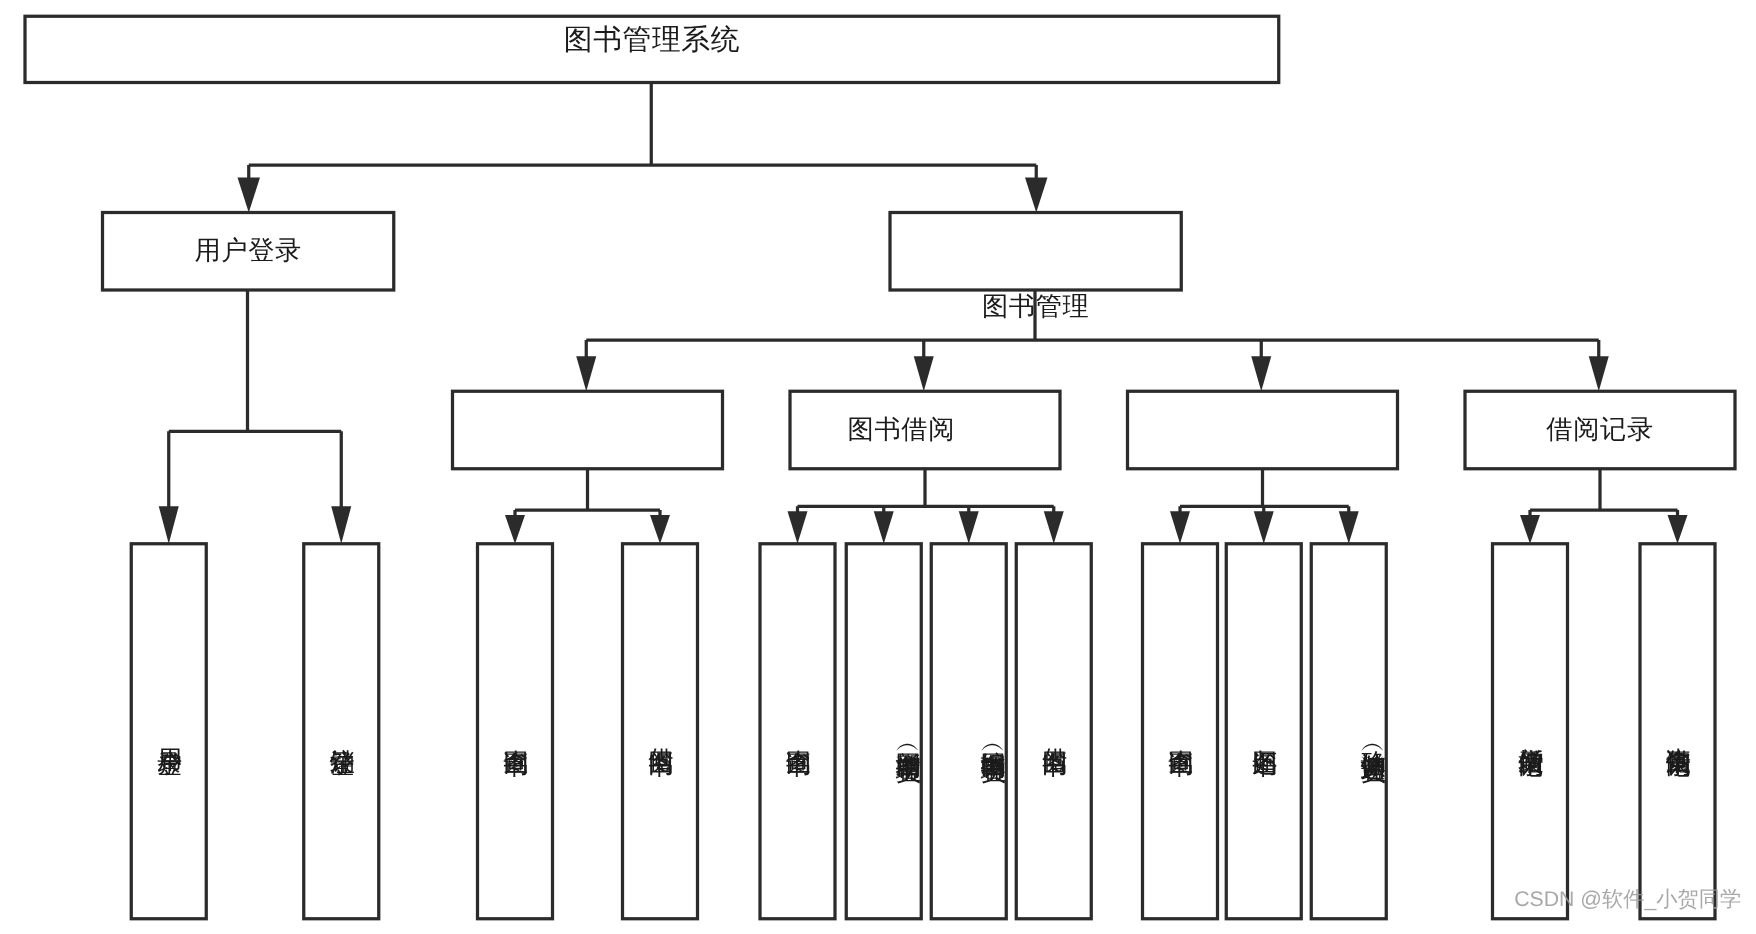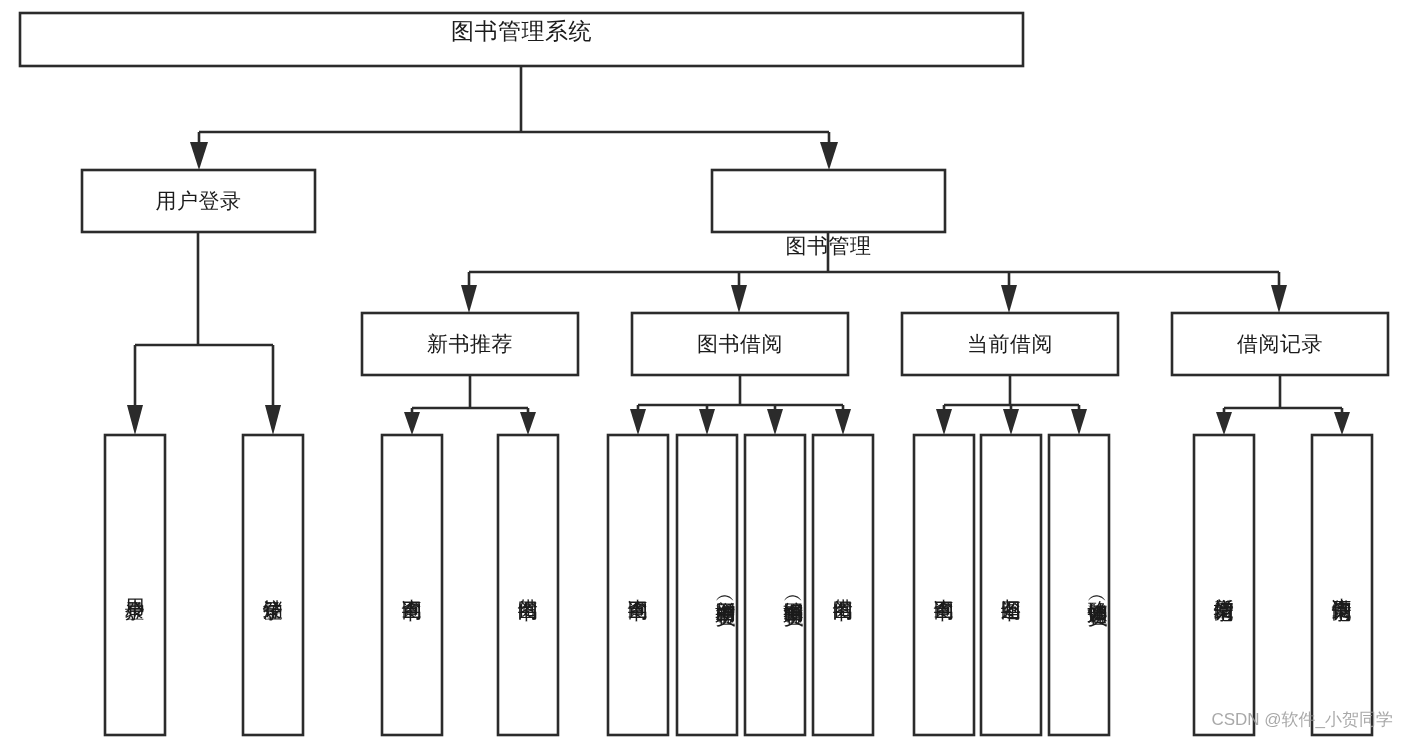--- a/index.html
+++ b/index.html
@@ -169,23 +169,21 @@
 
     <rect class="node-box" x="1194" y="435" width="60" height="300"></rect>
     <rect class="node-box" x="1312" y="435" width="60" height="300"></rect>
   </svg>
 
   <div class="node-label-h" style="left:20px; top:13px; width:1003px; height:36px; font-size:23px;">图书管理系统</div>
 
   <div class="node-label-h" style="left:82px; top:170px; width:233px; height:62px;">用户登录</div>
   <div class="node-label-h" style="left:712px; top:170px; width:233px; height:62px;margin-top:45px;">图书管理</div>
 
-  <div class="node-label-h" style="left:362px; top:313px; width:216px; height:62px;">新书推荐</div>
-  <div class="node-label-h" style="left:632px; top:313px; width:216px; height:62px;">图书借阅</div>
-  <div class="node-label-h" style="left:902px; top:313px; width:216px; height:62px;">当前借阅</div>
+  <div class="node-label-h" style="left:613px; top:313px; width:216px; height:62px;">图书借阅</div>
   <div class="node-label-h" style="left:1172px; top:313px; width:216px; height:62px;">借阅记录</div>
 
   <div class="node-label-v" style="left:105px; top:435px; width:60px; height:300px;">用户登录</div>
   <div class="node-label-v" style="left:243px; top:435px; width:60px; height:300px;">注销登录</div>
 
   <div class="node-label-v" style="left:382px; top:435px; width:60px; height:300px;">查询图书</div>
   <div class="node-label-v" style="left:498px; top:435px; width:60px; height:300px;">借阅图书</div>
 
   <div class="node-label-v" style="left:608px; top:435px; width:60px; height:300px;">查询图书</div>
   <div class="node-label-v" style="left:677px; top:435px; width:60px; height:300px; align-items:flex-start; padding-top:8px; box-sizing:border-box;">新增图书（管理员）</div>

